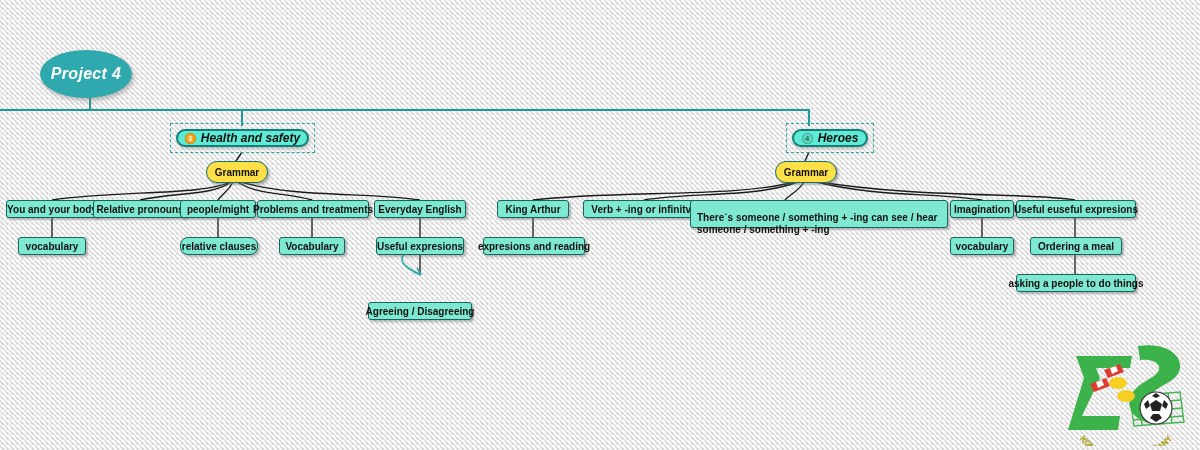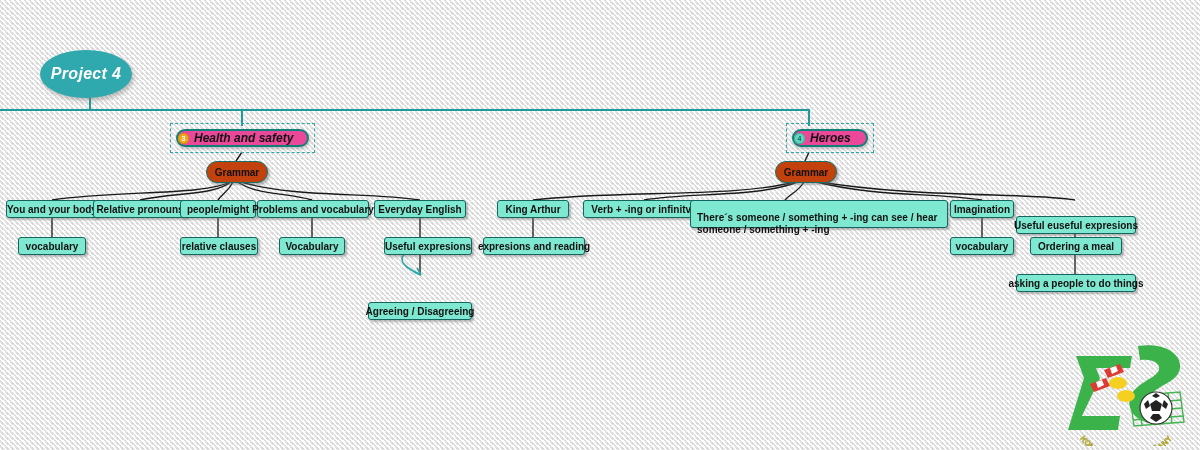--- a/index.html
+++ b/index.html
@@ -41,38 +41,38 @@
     font-style:italic;font-weight:bold;font-size:16px;
     display:flex;align-items:center;justify-content:center;
     box-shadow:2px 3px 4px rgba(120,120,120,.45);
     letter-spacing:.3px;
   }
 
   
   .topic-wrap{position:absolute;border:1.5px dashed #2aa8a8;padding:5px;box-sizing:border-box;background:transparent;}
   .topic{
     width:100%;height:100%;box-sizing:border-box;
-    background:#ec4899;
+    background:#5eead4;
     border:2px solid #12807a;
     border-radius:14px;
-    display:flex;align-items:center;gap:5px;
+    display:flex;align-items:center;justify-content:center;gap:5px;
     font-style:italic;font-weight:bold;font-size:12px;color:#111;
     box-shadow:1px 2px 3px rgba(120,120,120,.4);
   }
   .badge{
     width:11px;height:11px;border-radius:50%;
     display:inline-flex;align-items:center;justify-content:center;
     font-size:7px;font-style:normal;font-weight:bold;color:#fff;
     line-height:1;flex:0 0 auto;
   }
   .badge.orange{background:#f0a81e;box-shadow:0 0 0 1px #d08c10 inset;}
   .badge.teal{background:#63d7bf;color:#0c6b5e;box-shadow:0 0 0 1px #3fae99 inset;}
 
   .grammar{
-    position:absolute;background:#c2410c;border:1.5px solid #13706a;
+    position:absolute;background:#fde047;border:1.5px solid #13706a;
     border-radius:11px;font-size:10px;font-weight:bold;color:#111;
     display:flex;align-items:center;justify-content:center;
     box-shadow:2px 2px 2px rgba(110,110,110,.45);
   }
 
   
   #logo{position:absolute;left:1060px;top:338px;width:132px;height:108px;}
 </style>
 </head>
 <body>
@@ -148,36 +148,36 @@
   <div class="node" style="left:6px;top:200px;width:92px;height:18px;">
     <span>You and your body</span>
   </div>
   <div class="node" style="left:93px;top:200px;width:94px;height:18px;">
     <span>Relative pronouns</span>
   </div>
   <div class="node" style="left:180px;top:200px;width:76px;height:18px;">
     <span>people/might</span>
   </div>
   <div class="node" style="left:257px;top:200px;width:112px;height:18px;">
-    <span>Problems and vocabulary</span>
+    <span>Problems and treatments</span>
   </div>
   <div class="node" style="left:374px;top:200px;width:92px;height:18px;">
     <span>Everyday English</span>
   </div>
 
   <div class="node" style="left:18px;top:237px;width:68px;height:18px;">
     <span>vocabulary</span>
   </div>
-  <div class="node" style="left:180px;top:237px;width:78px;height:18px;">
+  <div class="node" style="left:180px;top:237px;width:78px;height:18px;border-radius:8px;">
     <span>relative clauses</span>
   </div>
   <div class="node" style="left:279px;top:237px;width:66px;height:18px;">
     <span>Vocabulary</span>
   </div>
-  <div class="node" style="left:376px;top:237px;width:88px;height:18px;margin-left:8px;">
+  <div class="node" style="left:376px;top:237px;width:88px;height:18px;">
     <span>Useful expresions</span>
   </div>
   <div class="node" style="left:368px;top:274px;width:104px;height:18px;margin-top:28px;">
     <span>Agreeing / Disagreeing</span>
   </div>
 
   <div class="topic-wrap" style="left:765px;top:123px;width:88px;height:30px;margin-left:21px;">
     <div class="topic">
       <span class="badge teal">4</span>
       <span>Heroes</span>
@@ -193,21 +193,21 @@
   </div>
   <div class="node" style="left:583px;top:200px;width:122px;height:18px;">
     <span>Verb +  -ing or infinitve</span>
   </div>
   <div class="node wrap" style="left:690px;top:200px;width:258px;height:28px;font-weight:bold;">
     <span>There´s someone / something + -ing     can see / hear someone / something + -ing</span>
   </div>
   <div class="node" style="left:950px;top:200px;width:64px;height:18px;">
     <span>Imagination</span>
   </div>
-  <div class="node" style="left:1016px;top:200px;width:120px;height:18px;margin-top:16px;">
+  <div class="node" style="left:1016px;top:200px;width:120px;height:18px;">
     <span>Useful euseful expresions</span>
   </div>
 
   <div class="node" style="left:483px;top:237px;width:102px;height:18px;">
     <span>expresions and reading</span>
   </div>
   <div class="node" style="left:950px;top:237px;width:64px;height:18px;">
     <span>vocabulary</span>
   </div>
   <div class="node" style="left:1030px;top:237px;width:92px;height:18px;">

